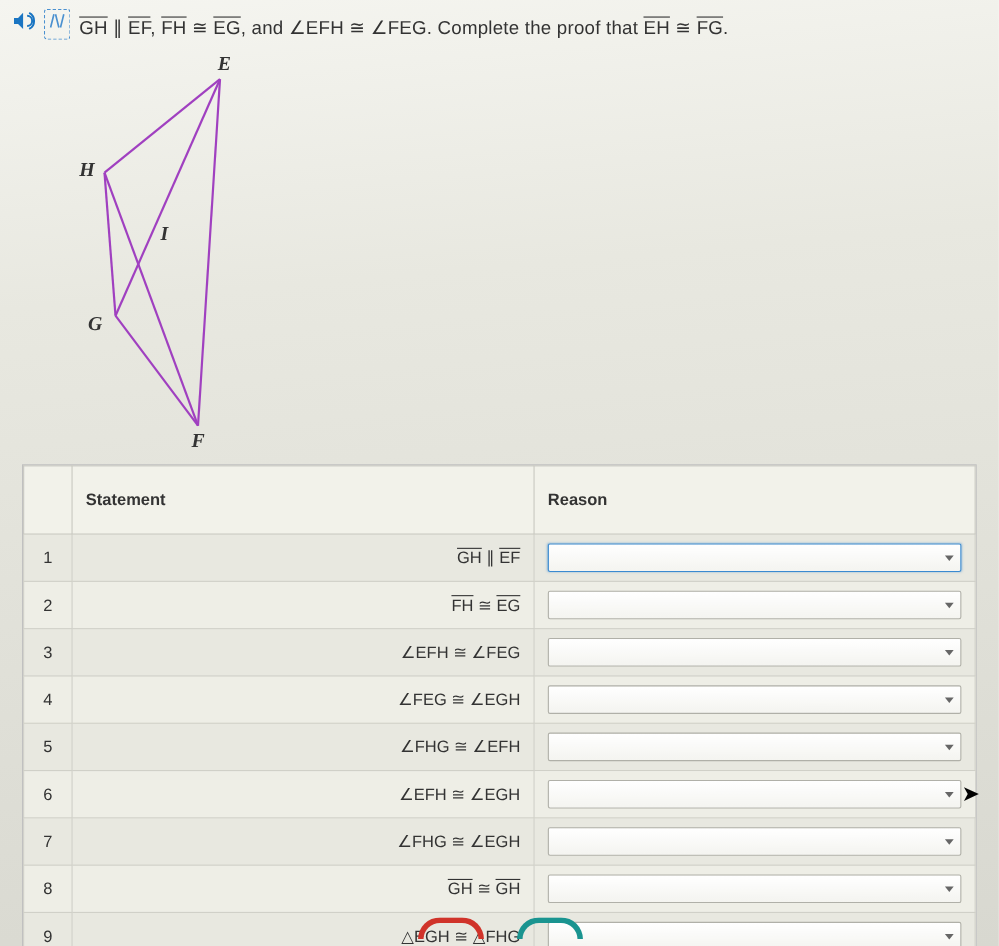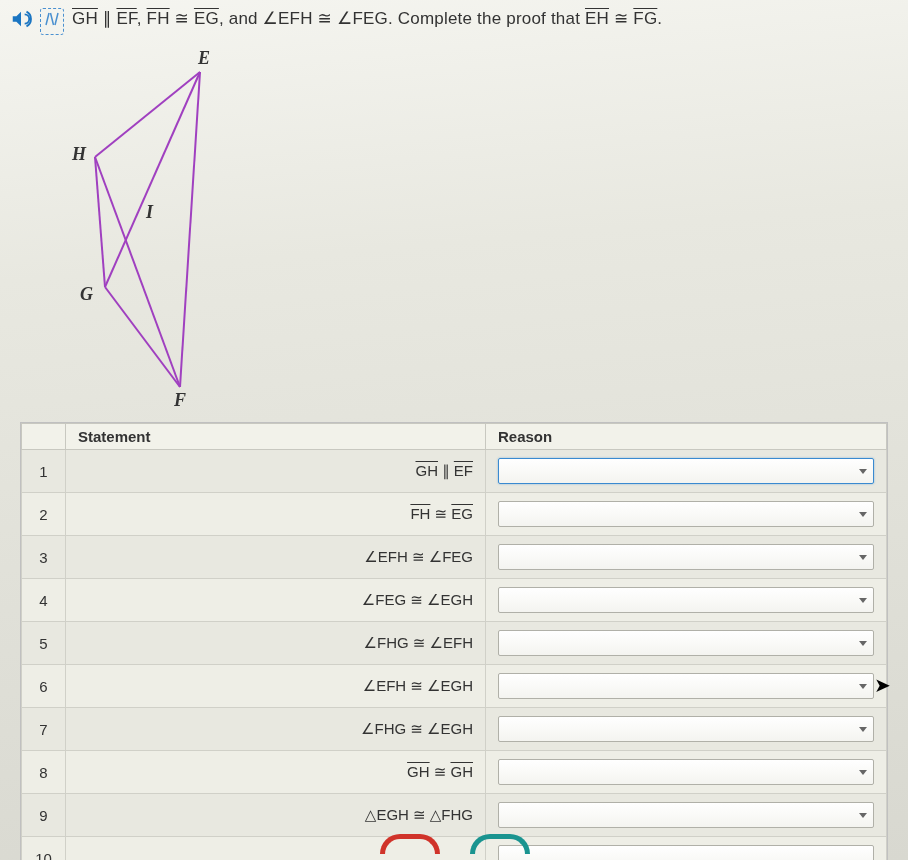--- a/index.html
+++ b/index.html
@@ -7,21 +7,21 @@
     font-family: Verdana, Geneva, sans-serif;
     background: linear-gradient(175deg, #f5f5f0 0%, #e8e8e0 30%, #d8d8d0 100%);
     width: 908px;
     height: 860px;
     position: relative;
     overflow: hidden;
     color: #333;
   }
   .prompt-bar {
     display: flex;
-    align-items: flex-start;
+    align-items: flex-end;
     padding: 8px 10px 6px 10px;
     gap: 8px;
   }
   .icon-sound {
     color: #1a75c2;
     font-size: 22px;
   }
   .icon-scratch {
     color: #4a90d0;
     font-size: 20px;
@@ -56,21 +56,21 @@
     background: #f0f0e8;
   }
   table {
     width: 100%;
     border-collapse: collapse;
   }
   th {
     text-align: left;
     font-size: 15px;
     font-weight: bold;
-    padding: 4px 12px;
+    padding: 22px 12px;
     border: 1px solid #c8c8c0;
     background: #f2f2ea;
     color: #333;
   }
   td {
     padding: 8px 12px;
     border: 1px solid #d0d0c8;
     font-size: 15px;
     color: #333;
     vertical-align: middle;

